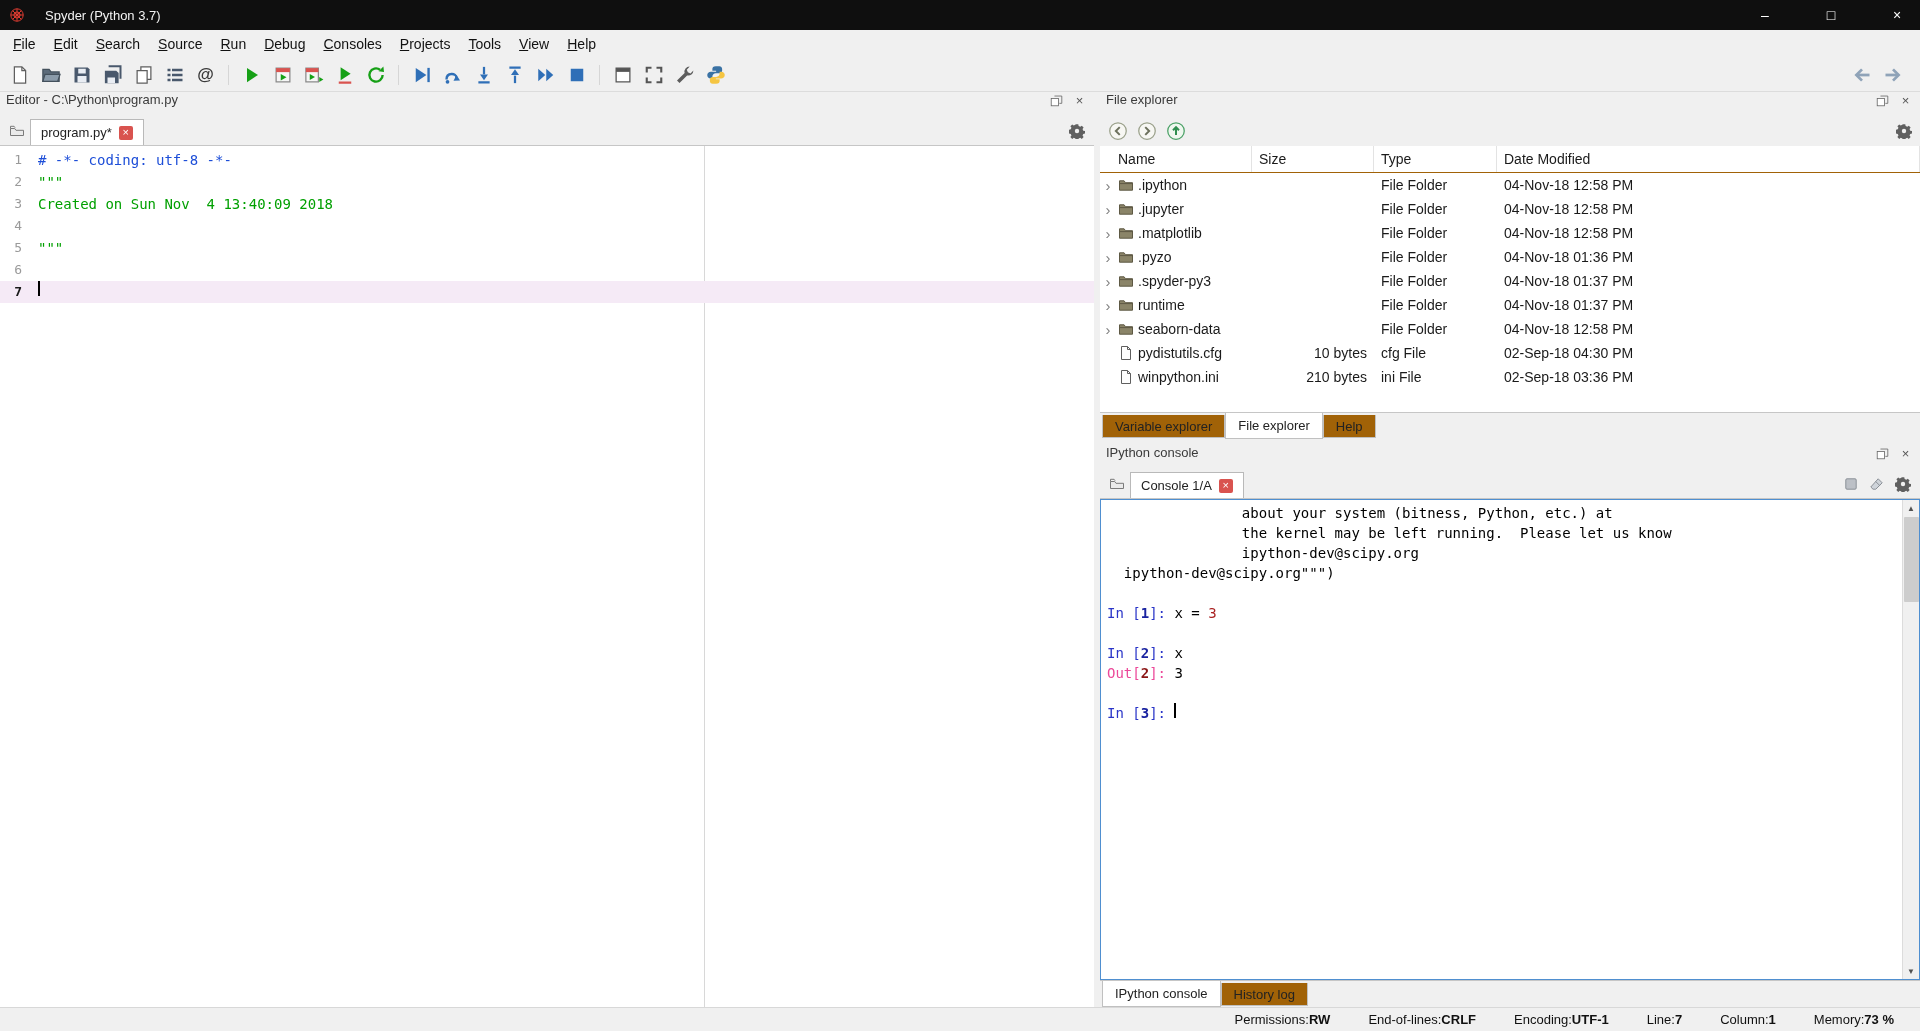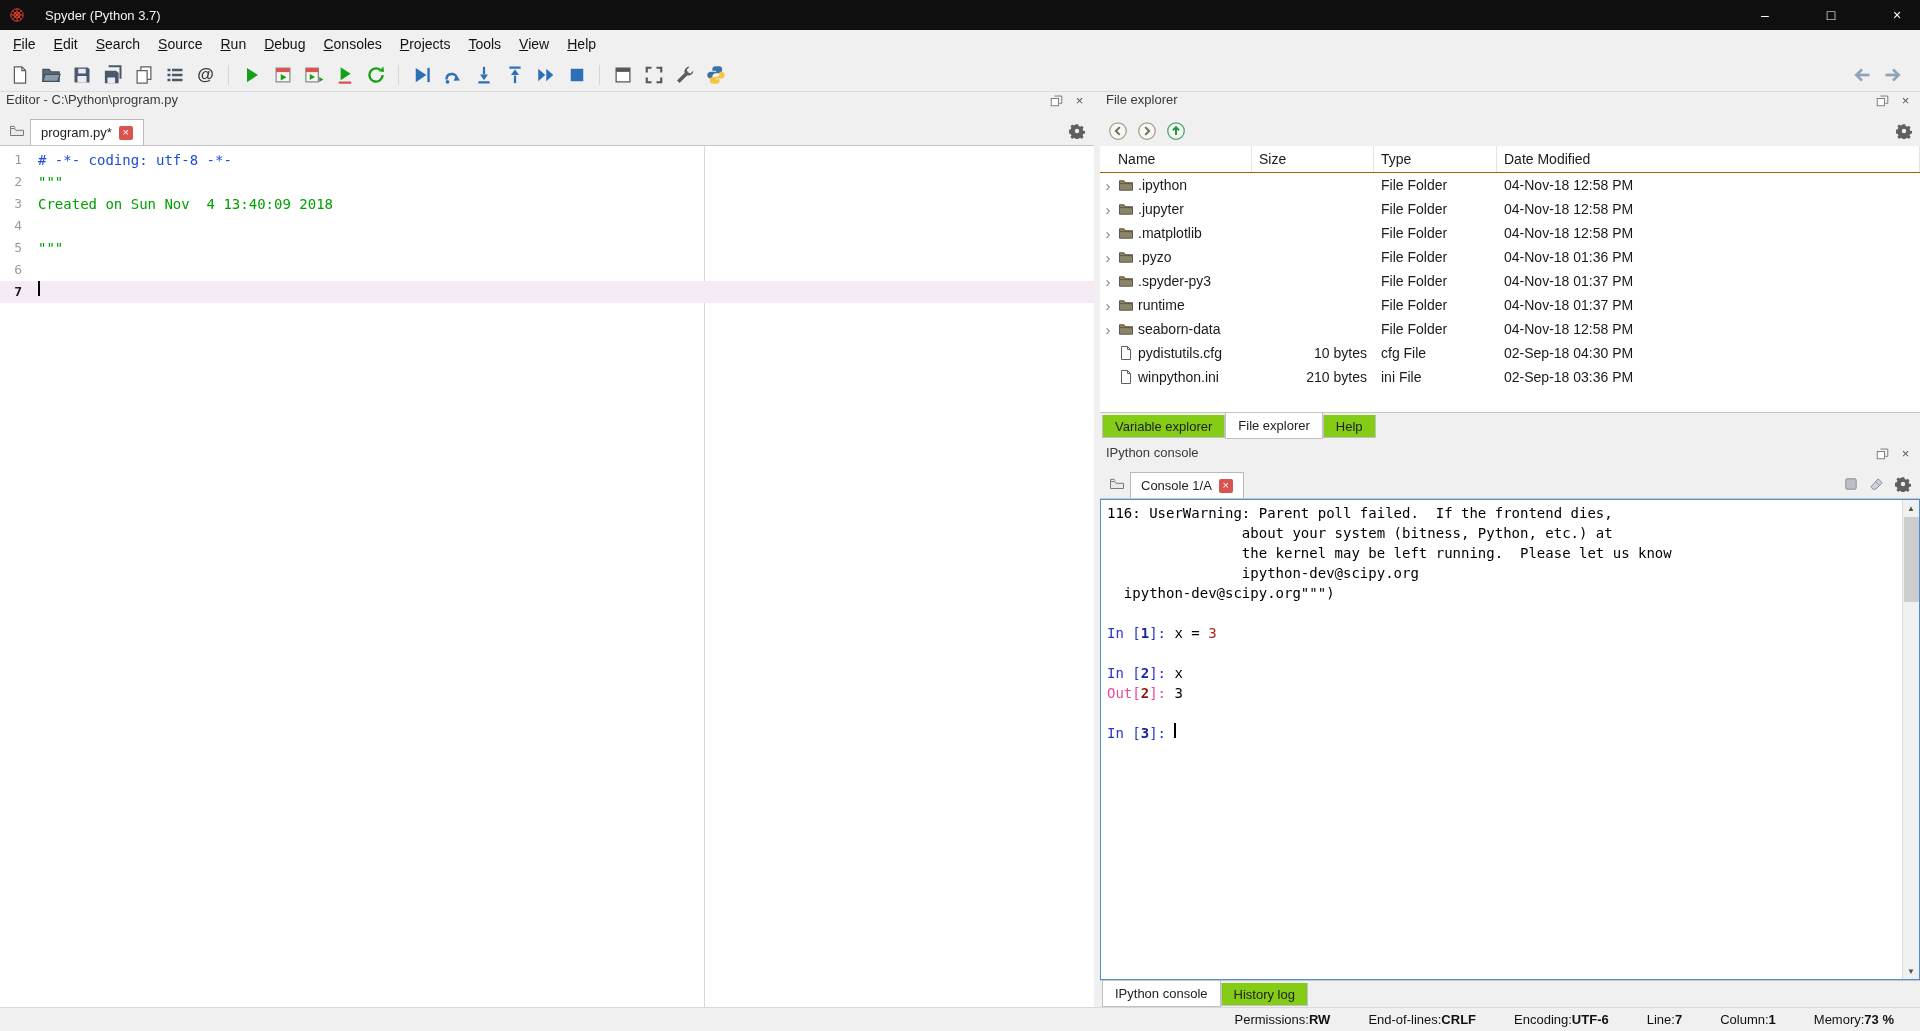--- a/index.html
+++ b/index.html
@@ -65,21 +65,21 @@
 .hc.w-name{padding-left:18px}
 .fx-row{display:flex;height:24px;align-items:center}
 .fxc{padding:0 7px;white-space:nowrap;overflow:hidden}
 .fxc.w-size{text-align:right}
 .name-cell{display:flex;align-items:center;gap:4px;padding:0 2px}
 .chev{width:12px;text-align:center;color:#808080;font-size:15px;line-height:1}
 .chev.empty{visibility:hidden}
 
 
 .bottom-tabs{height:27px;background:#f0f0f0;border-top:1px solid #c6c6c6;display:flex;align-items:flex-start;padding-left:2px;flex:0 0 auto}
-.btab{height:23px;margin-top:2px;display:flex;align-items:center;padding:0 12px;font-size:13px;background:#84cc16;border:1px solid #c0c0c0;border-top:none;color:#222}
+.btab{height:23px;margin-top:2px;display:flex;align-items:center;padding:0 12px;font-size:13px;background:#a16207;border:1px solid #c0c0c0;border-top:none;color:#222}
 .btab.active{margin-top:0;height:26px;background:#fff}
 
 
 .console-section{flex:1;display:flex;flex-direction:column;min-height:0}
 .console-wrap{flex:1;display:flex;border:1px solid #4f8fd0;background:#fff;min-height:0}
 .console-out{flex:1;padding:3px 0 0 6px;font-family:"DejaVu Sans Mono",monospace;font-size:14px;line-height:20px;overflow:hidden;color:#000}
 .con-line{display:flex;height:20px}
 .con-line span,.con-line b{white-space:pre}
 .con-text{white-space:pre}
 .pia,.pib{color:#2a35c8}
@@ -663,21 +663,20 @@
               </svg>
             </button>
           <button class="conbtn">
               <svg class="ic16">
                 <use href="#sy-gear"></use>
               </svg>
             </button>
         </div>
         <div class="console-wrap">
           <div class="console-out">
-            <div class="con-line con-text">116: UserWarning: Parent poll failed.  If the frontend dies,</div>
             <div class="con-line con-text">                about your system (bitness, Python, etc.) at</div>
             <div class="con-line con-text">                the kernel may be left running.  Please let us know</div>
             <div class="con-line con-text">                ipython-dev@scipy.org</div>
             <div class="con-line con-text">  ipython-dev@scipy.org""")</div>
             <div class="con-line"></div>
             <div class="con-line">
                 <span class="pia">In [</span>
                 <b class="pin">1</b>
                 <span class="pia">]: </span>
                 <span>x = </span>
@@ -716,19 +715,19 @@
           <div class="btab">History log</div>
         </div>
       </div>
 
     </section>
   </div>
 
   <div class="statusbar">
     <span class="sitem"><span>Permissions:</span><b>RW</b></span>
     <span class="sitem"><span>End-of-lines:</span><b>CRLF</b></span>
-    <span class="sitem"><span>Encoding:</span><b>UTF-6</b></span>
+    <span class="sitem"><span>Encoding:</span><b>UTF-1</b></span>
     <span class="sitem"><span>Line:</span><b>7</b></span>
     <span class="sitem"><span>Column:</span><b>1</b></span>
     <span class="sitem"><span>Memory:</span><b>73 %</b></span>
   </div>
 
 </div>
 
 </body></html>

